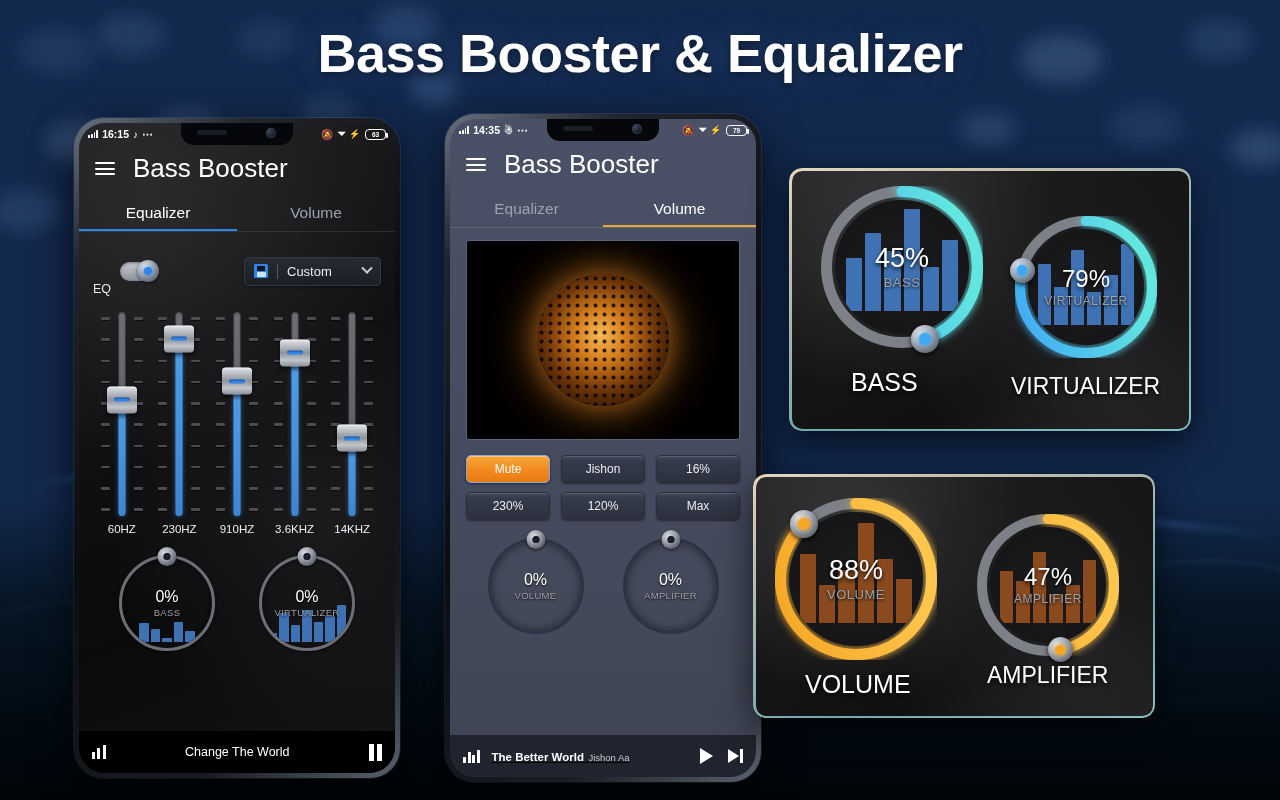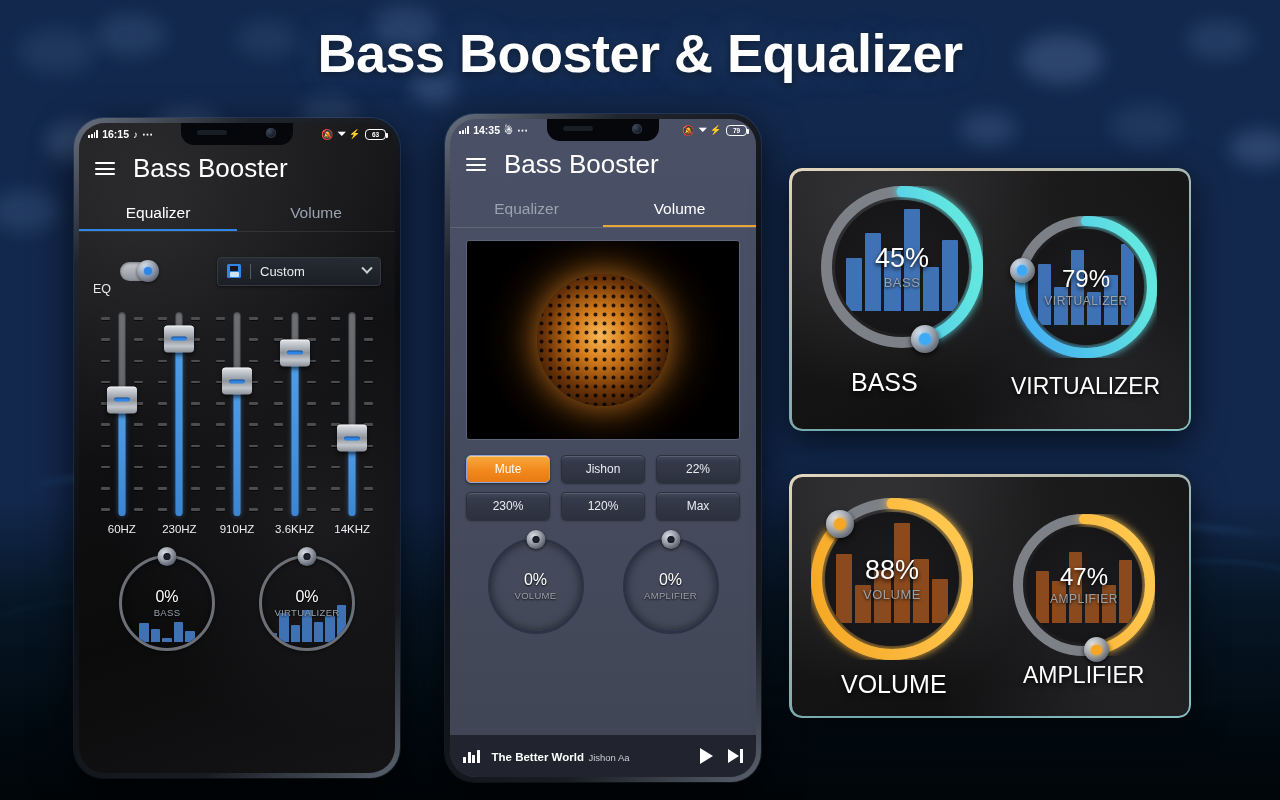--- a/index.html
+++ b/index.html
@@ -131,21 +131,21 @@
     background:radial-gradient(circle at 38% 32%,#e9ecf1 0%,#9ea3ad 42%,#5c636e 78%,#3b424c 100%);
     box-shadow:0 1px 3px rgba(0,0,0,.6);
     display:flex; align-items:center; justify-content:center;
   }
   .toggle .knob:after { content:""; width:8px; height:8px; border-radius:50%; background:#2f86e8; box-shadow:0 0 4px #2f86e8; }
 
   .preset {
     margin-left:auto; display:flex; align-items:center; gap:9px;
     background:linear-gradient(180deg,#272b33,#1b1e25);
     border:1px solid #333841; border-radius:4px;
-    padding:6px 9px; width:164px;
+    padding:6px 9px; width:137px;
     box-shadow:0 1px 3px rgba(0,0,0,.5);
   }
   .floppy {
     width:14px; height:14px; border-radius:1.5px;
     background:#2f86e8; position:relative; flex:none;
   }
   .floppy:before{content:"";position:absolute;top:1.5px;left:3px;width:8px;height:5px;background:#14171d;}
   .floppy:after{content:"";position:absolute;bottom:1px;left:2.5px;width:9px;height:5px;background:#cfe3f8;border-radius:1px;}
   .psep { width:1px; height:15px; background:#555b66; }
   .pname { font-size:13px; color:#e9ebee; flex:1; }
@@ -206,21 +206,21 @@
   }
   .kpct { font-size:16px; color:#fff; text-shadow:0 1px 2px rgba(0,0,0,.9); }
   .klab { font-size:9.5px; color:#9aa0aa; letter-spacing:.3px; margin-top:1px; text-shadow:0 1px 2px rgba(0,0,0,.9); }
 
   
   .player {
     position:absolute; left:0; right:0; bottom:0; height:42px;
     display:flex; align-items:center; padding:0 13px;
   }
   #phone1 .player { background:#000; }
-  #phone2 .player { background:#21242e; }
+  #phone2 .player { background:#21242e;text-decoration:underline; }
   .eqicon { display:inline-flex; align-items:flex-end; gap:1.5px; height:14px; }
   .eqicon i { display:block; width:3px; background:#fff; border-radius:.5px; }
   .pl-title { flex:1; text-align:center; font-size:12.5px; color:#fff; }
   .pl-meta { flex:1; padding-left:12px; }
   .pl-song { font-size:11.5px; color:#fff; font-weight:bold; }
   .pl-artist { font-size:9.5px; color:#c9ccd3; margin-top:1px; }
   .pausebtn { display:inline-flex; gap:3.5px; }
   .pausebtn i { display:block; width:5px; height:17px; background:#fff; }
   .playtri { width:0;height:0;border-left:13px solid #fff;border-top:8px solid transparent;border-bottom:8px solid transparent; }
   .nextbtn { display:inline-flex; align-items:center; gap:1px; margin-left:15px; }
@@ -286,21 +286,21 @@
     box-shadow:0 10px 34px rgba(0,0,0,.65);
   }
   .panel:before {
     content:""; position:absolute; inset:0; border-radius:13px; padding:2.5px;
     background:linear-gradient(160deg,#e4d8c0 0%,#cfc4ab 14%,#9fb5b4 42%,#6fa8ad 70%,#87c2c4 100%);
     -webkit-mask:linear-gradient(#000 0 0) content-box, linear-gradient(#000 0 0);
     -webkit-mask-composite:xor; mask-composite:exclude;
     pointer-events:none;
   }
   #panelTop { left:789px; top:168px; width:402px; height:263px; }
-  #panelBot { left:789px; top:474px; width:402px; height:244px; }
+  #panelBot { left:753px; top:474px; width:402px; height:244px; }
 
   .bigknob { position:absolute; }
   .bk-svg { position:absolute; inset:0; }
   .bk-bars {
     position:absolute; border-radius:50%; overflow:hidden;
     display:flex; align-items:flex-end; gap:3px;
   }
   .bk-bars i { flex:1; border-radius:1px 1px 0 0; }
   .bk-center {
     position:absolute; inset:0; display:flex; flex-direction:column;
@@ -615,20 +615,32 @@
               </div>
             </div>
             <div class="kdot"></div>
             <div class="kcenter">
               <div class="kpct">0%</div>
               <div class="klab">VIRTUALIZER</div>
             </div>
           </div>
         </div>
 
+      <div class="player">
+        <span class="eqicon">
+            <i style="height:7px"></i>
+            <i style="height:11px"></i>
+            <i style="height:14px;margin-left:2px"></i>
+          </span>
+        <span class="pl-title">Change The World</span>
+        <span class="pausebtn">
+            <i></i>
+            <i></i>
+          </span>
+      </div>
 
     </div>
   </div>
 </div>
 
 <div class="phone" id="phone2">
   <div class="phone-frame"></div>
   <div class="phone-inner">
     <div class="screen">
 
@@ -676,21 +688,21 @@
           <div class="gs-rays"></div>
           <div class="gs-ball">
             <div class="gs-dots"></div>
           </div>
         </div>
       </div>
 
       <div class="presets" id="p2presets">
           <div class="pbtn active">Mute</div>
           <div class="pbtn">Jishon</div>
-          <div class="pbtn">22%</div>
+          <div class="pbtn">16%</div>
           <div class="pbtn">230%</div>
           <div class="pbtn">120%</div>
           <div class="pbtn">Max</div>
         </div>
 
       <div class="knobrow" id="p2knobs" style="padding-top:18px">
           <div class="knobwrap">
             <div class="knobring dark2"></div>
             <div class="kdot"></div>
             <div class="kcenter">

